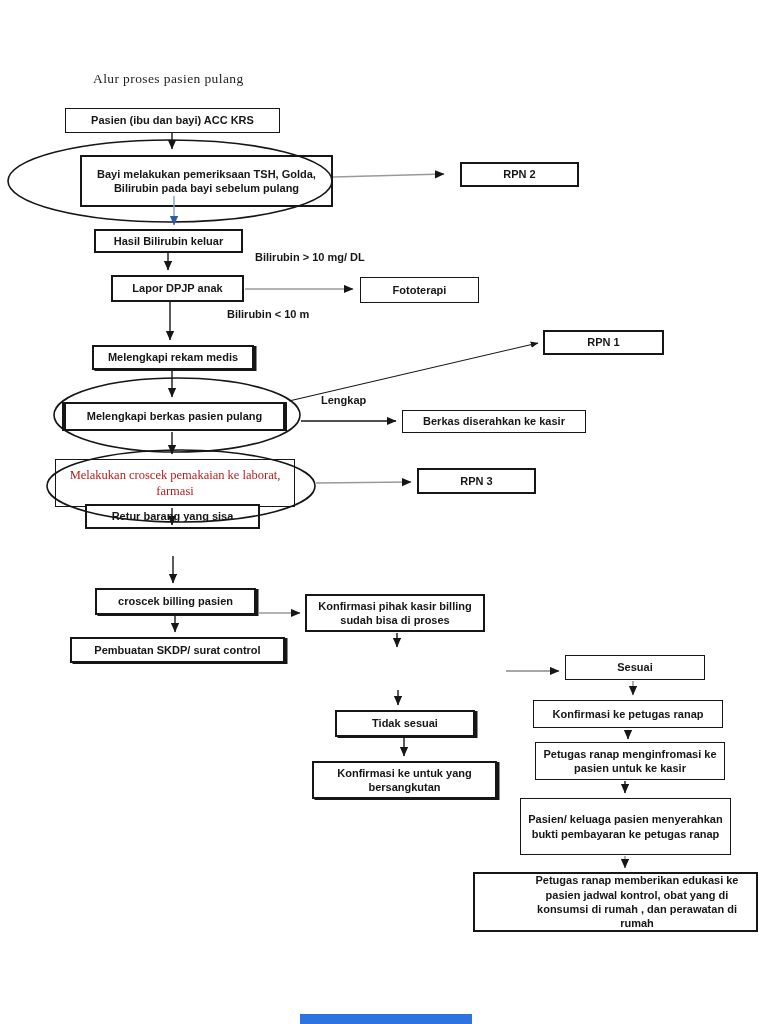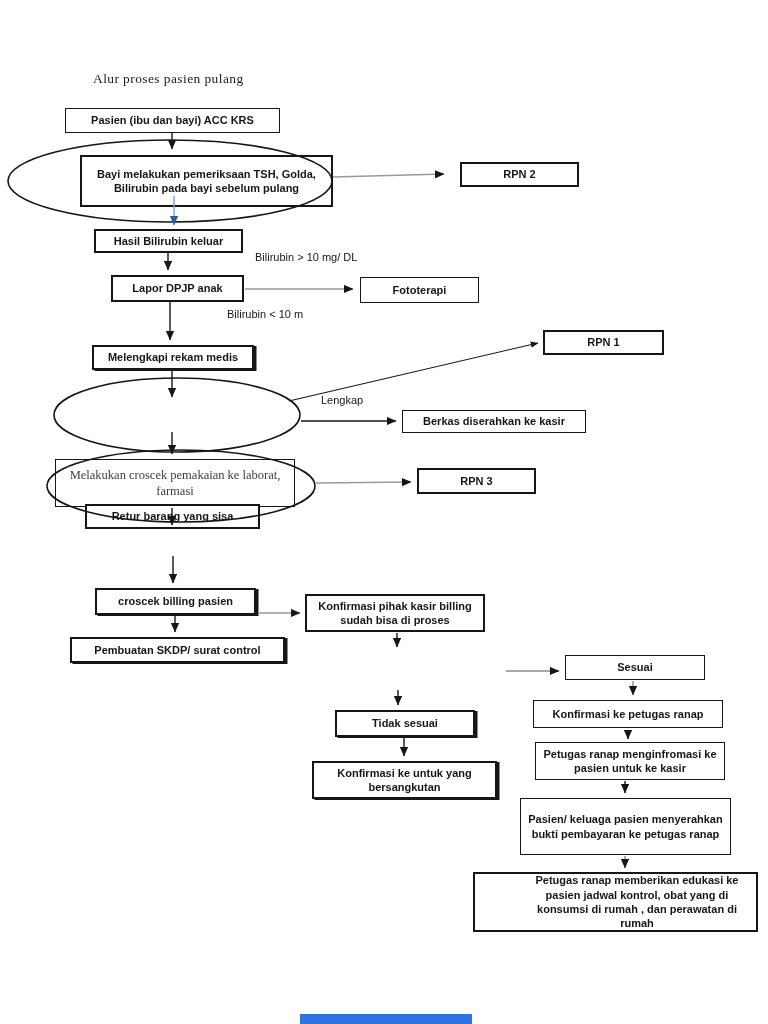--- a/index.html
+++ b/index.html
@@ -7,22 +7,22 @@
        font-family:"Liberation Sans",sans-serif;}
   .page{position:absolute;inset:0;background:#ffffff;}
   .title{position:absolute;left:93px;top:71px;font-family:"Liberation Serif",serif;
          font-size:13.5px;color:#222;letter-spacing:.4px;}
   .node{position:absolute;background:#ffffff;border:1.7px solid #161616;box-sizing:border-box;
         display:flex;align-items:center;justify-content:center;text-align:center;
         font-weight:bold;font-size:11px;line-height:1.3;color:#161616;padding:1px 4px;z-index:2;}
   .b2{border-width:2px;}
   .shr{box-shadow:2.5px 1px 0 0 #161616;}
   .thick-sides{border-left-width:4px;border-right-width:4px;border-top-width:2px;border-bottom-width:2px;}
-  .serif{font-family:"Liberation Serif",serif;font-weight:normal;font-size:12.5px;color:#404040;}
-  .edge-label{position:absolute;font-weight:normal;font-size:11px;color:#161616;z-index:3;white-space:nowrap;}
+  .serif{font-family:"Liberation Serif",serif;font-weight:normal;font-size:12.5px;color:#b91c1c;}
+  .edge-label{position:absolute;font-weight:bold;font-size:11px;color:#161616;z-index:3;white-space:nowrap;}
   svg.overlay{position:absolute;left:0;top:0;z-index:4;pointer-events:none;}
   .pagebar{position:absolute;left:300px;top:1014px;width:172px;height:10px;background:#2e73e0;z-index:5;}
 </style>
 </head>
 <body>
 
 <div class="page">
 
   <div class="title">Alur proses pasien pulang</div>
 
@@ -35,20 +35,21 @@
   <div class="node b2" style="left:94px;top:229px;width:149px;height:24px;">Hasil Bilirubin keluar</div>
 
   <div class="node b2" style="left:111px;top:275px;width:133px;height:27px;">Lapor DPJP anak</div>
 
   <div class="node" style="left:360px;top:277px;width:119px;height:26px;">Fototerapi</div>
 
   <div class="node b2 shr" style="left:92px;top:345px;width:162px;height:25px;">Melengkapi rekam medis</div>
 
   <div class="node b2" style="left:543px;top:330px;width:121px;height:25px;">RPN 1</div>
 
+  <div class="node thick-sides" style="left:62px;top:402px;width:225px;height:29px;">Melengkapi berkas pasien pulang</div>
 
   <div class="node" style="left:402px;top:410px;width:184px;height:23px;">Berkas diserahkan ke kasir</div>
 
   <div class="node serif" style="left:55px;top:459px;width:240px;height:48px;">Melakukan croscek pemakaian ke laborat, farmasi</div>
 
   <div class="node b2" style="left:417px;top:468px;width:119px;height:26px;">RPN 3</div>
 
   <div class="node b2" style="left:85px;top:504px;width:175px;height:25px;">Retur barang yang sisa</div>
 
   <div class="node b2 shr" style="left:95px;top:588px;width:161px;height:27px;">croscek billing  pasien</div>

